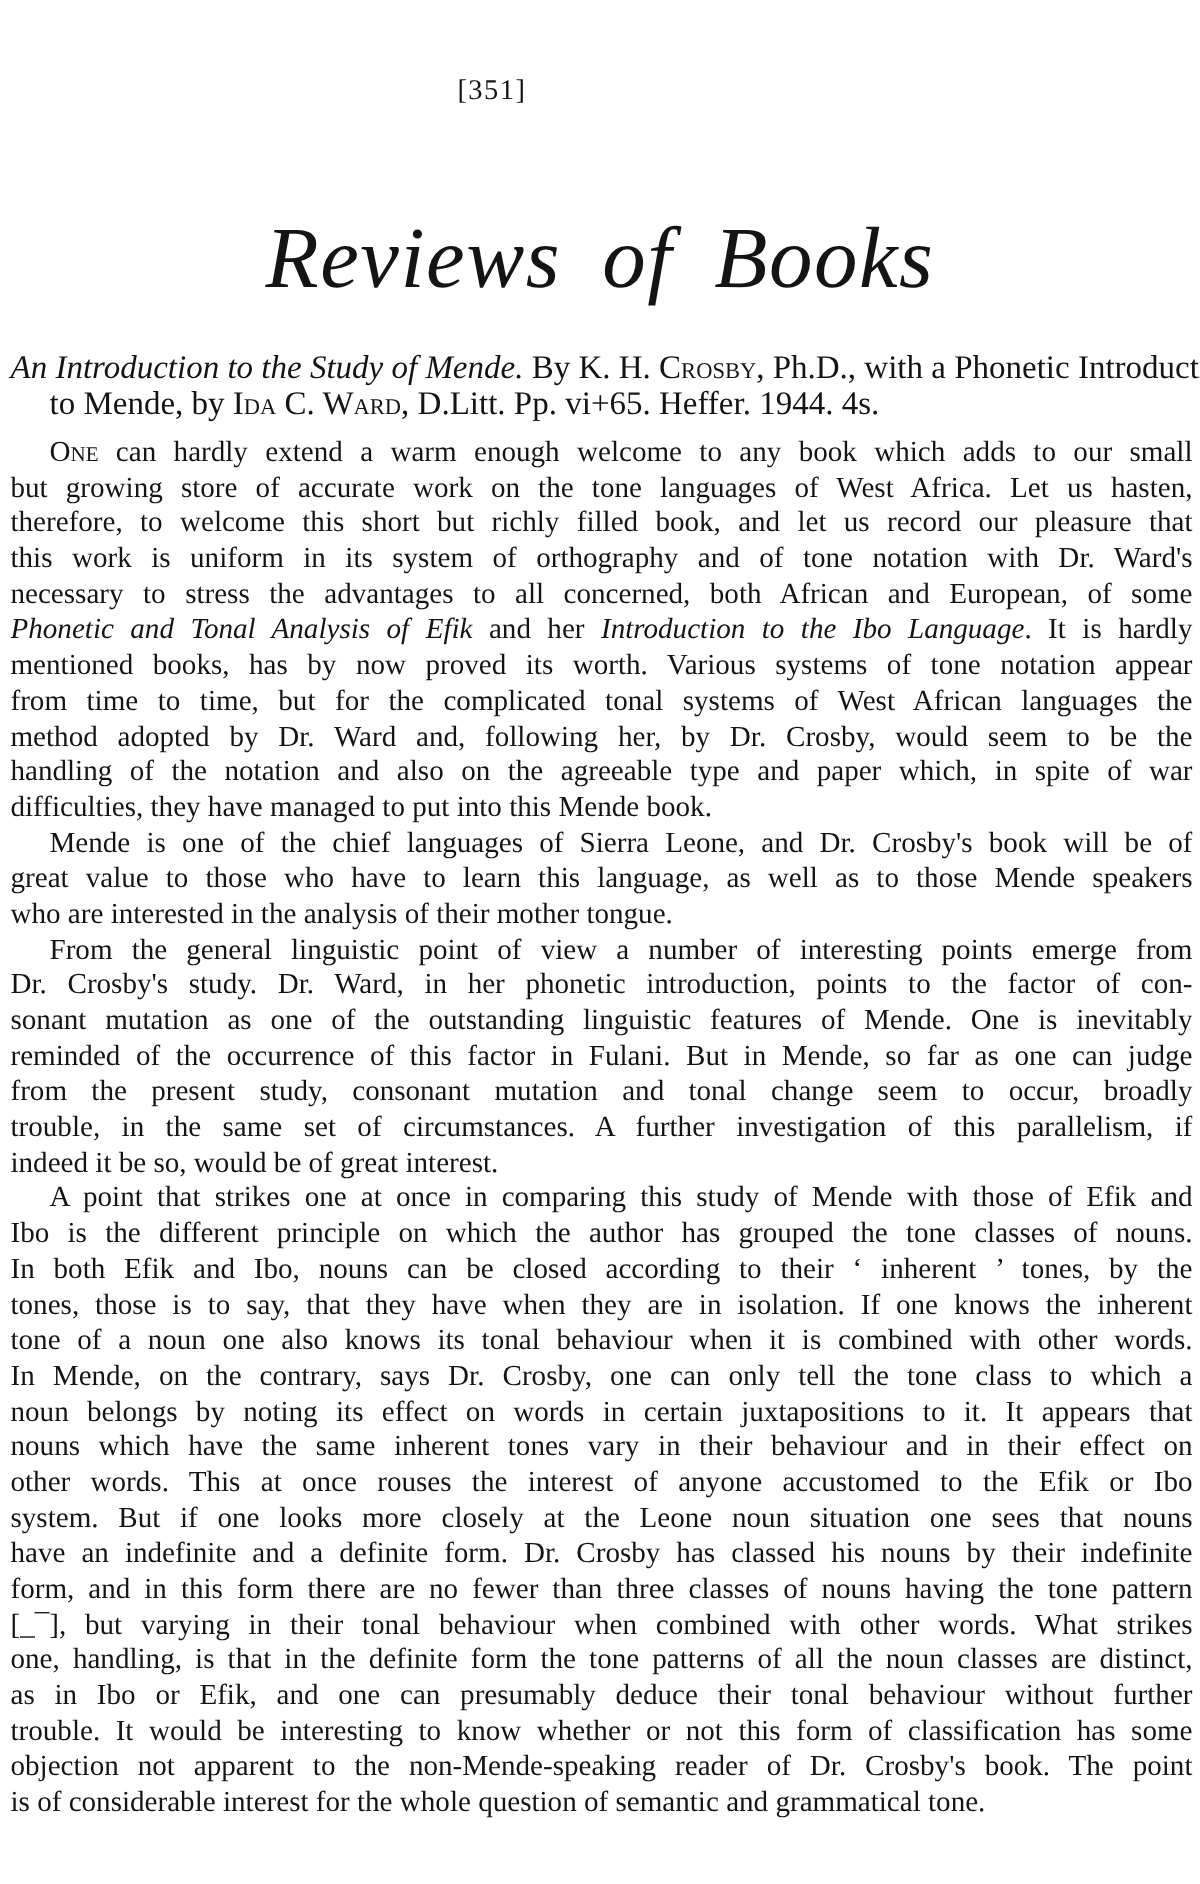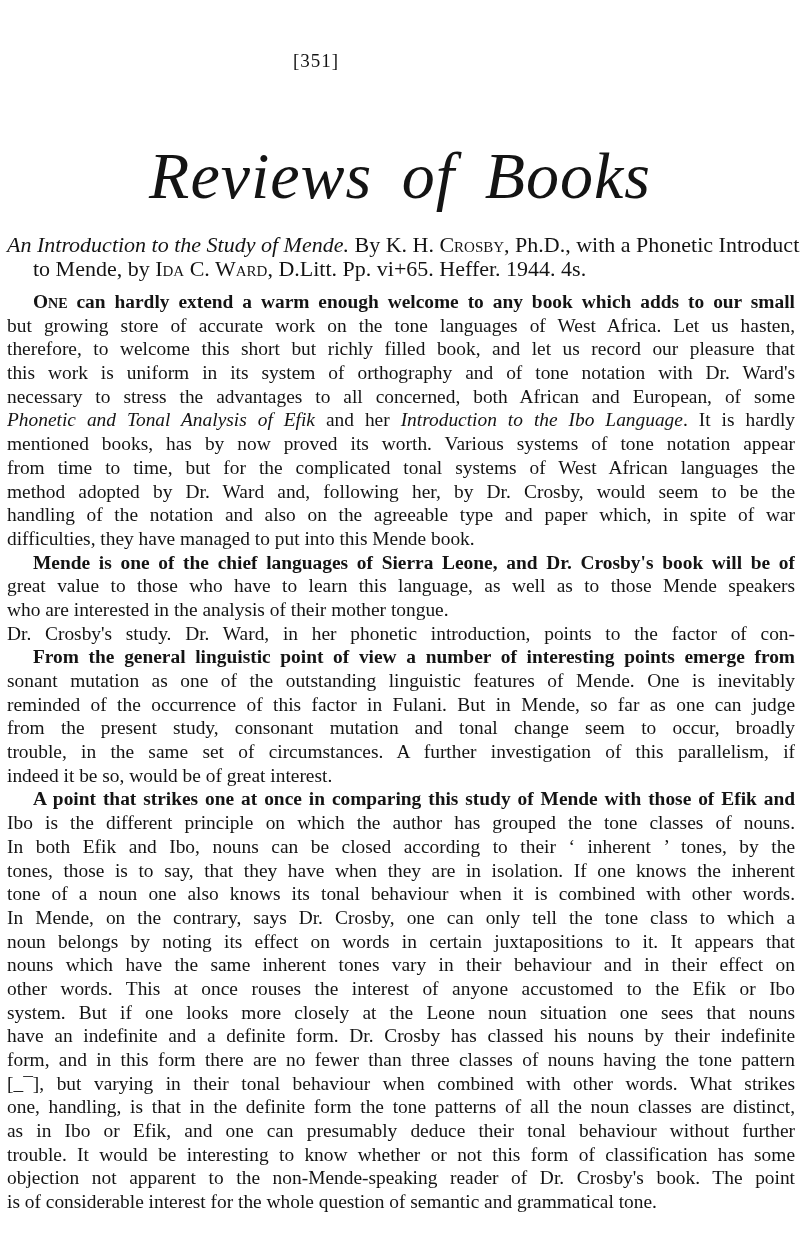--- a/index.html
+++ b/index.html
@@ -3,46 +3,46 @@
   <meta charset="utf-8">
   <style>
     html, body { margin: 0; padding: 0; background: #ffffff; }
     body {
       width: 800px; height: 1256px; overflow: hidden;
       font-family: "Liberation Serif", "DejaVu Serif", serif;
       color: #141414;
       position: relative;
     }
     .page-number {
-      position: absolute; top: 50px; left: 0; width: 632px;
+      position: absolute; top: 50px; left: 12px; width: 632px;
       text-align: center; font-size: 19px; letter-spacing: 1px;
     }
     .title {
       position: absolute; top: 138px; left: 0; width: 800px;
-      text-align: center; font-style: italic; font-size: 66px;
+      text-align: center; font-style: italic; font-size: 58px;
       letter-spacing: 1px; word-spacing: 12px;
     }
     .citation {
       position: absolute; top: 233px; left: 7px; width: 788px;
       font-size: 22px; line-height: 24px;
     }
     .citation .line { white-space: nowrap; text-align: justify; text-align-last: justify; }
     .citation .line.indent { padding-left: 26px; text-align-last: left; }
     .sc { font-variant: small-caps; }
     .it { font-style: italic; }
     .body-text {
       position: absolute; top: 290px; left: 7px; width: 788px;
       font-size: 19.4px; line-height: 23.7px;
     }
     .body-text .line {
       white-space: nowrap; text-align: justify; text-align-last: justify;
       height: 23.7px; overflow: hidden;
     }
     .body-text .line.last { text-align-last: left; }
-    .body-text .line.first { padding-left: 26px; font-weight: bold; }
+    .body-text .line.first { padding-left: 26px; }
   </style>
 </head>
 <body>
 
 <div class="page-number">[351]</div>
 <div class="title">Reviews of Books</div>
 
 <div class="citation">
   <div class="line"><span class="it">An Introduction to the Study of Mende.</span><span> By K. H. </span><span class="sc">Crosby</span><span>, Ph.D., with a Phonetic Introduction</span></div>
   <div class="line indent"><span>to Mende, by </span><span class="sc">Ida C. Ward</span><span>, D.Litt.  Pp. vi+65.  Heffer.  1944.  4s.</span></div>
@@ -59,22 +59,22 @@
   <div class="line">mentioned books, has by now proved its worth.  Various systems of tone notation appear</div>
   <div class="line">from time to time, but for the complicated tonal systems of West African languages the</div>
   <div class="line">method adopted by Dr. Ward and, following her, by Dr. Crosby, would seem to be the</div>
   <div class="line">handling of the notation and also on the agreeable type and paper which, in spite of war</div>
   <div class="line last">difficulties, they have managed to put into this Mende book.</div>
 
   <div class="line first">Mende is one of the chief languages of Sierra Leone, and Dr. Crosby's book will be of</div>
   <div class="line">great value to those who have to learn this language, as well as to those Mende speakers</div>
   <div class="line last">who are interested in the analysis of their mother tongue.</div>
 
+  <div class="line first">From the general linguistic point of view a number of interesting points emerge from</div>
   <div class="line">Dr. Crosby's study.  Dr. Ward, in her phonetic introduction, points to the factor of con-</div>
-  <div class="line first">From the general linguistic point of view a number of interesting points emerge from</div>
   <div class="line">sonant mutation as one of the outstanding linguistic features of Mende.  One is inevitably</div>
   <div class="line">reminded of the occurrence of this factor in Fulani.  But in Mende, so far as one can judge</div>
   <div class="line">from the present study, consonant mutation and tonal change seem to occur, broadly</div>
   <div class="line">trouble, in the same set of circumstances.  A further investigation of this parallelism, if</div>
   <div class="line last">indeed it be so, would be of great interest.</div>
 
   <div class="line first">A point that strikes one at once in comparing this study of Mende with those of Efik and</div>
   <div class="line">Ibo is the different principle on which the author has grouped the tone classes of nouns.</div>
   <div class="line">In both Efik and Ibo, nouns can be closed according to their ‘ inherent ’ tones, by the</div>
   <div class="line">tones, those is to say, that they have when they are in isolation.  If one knows the inherent</div>

